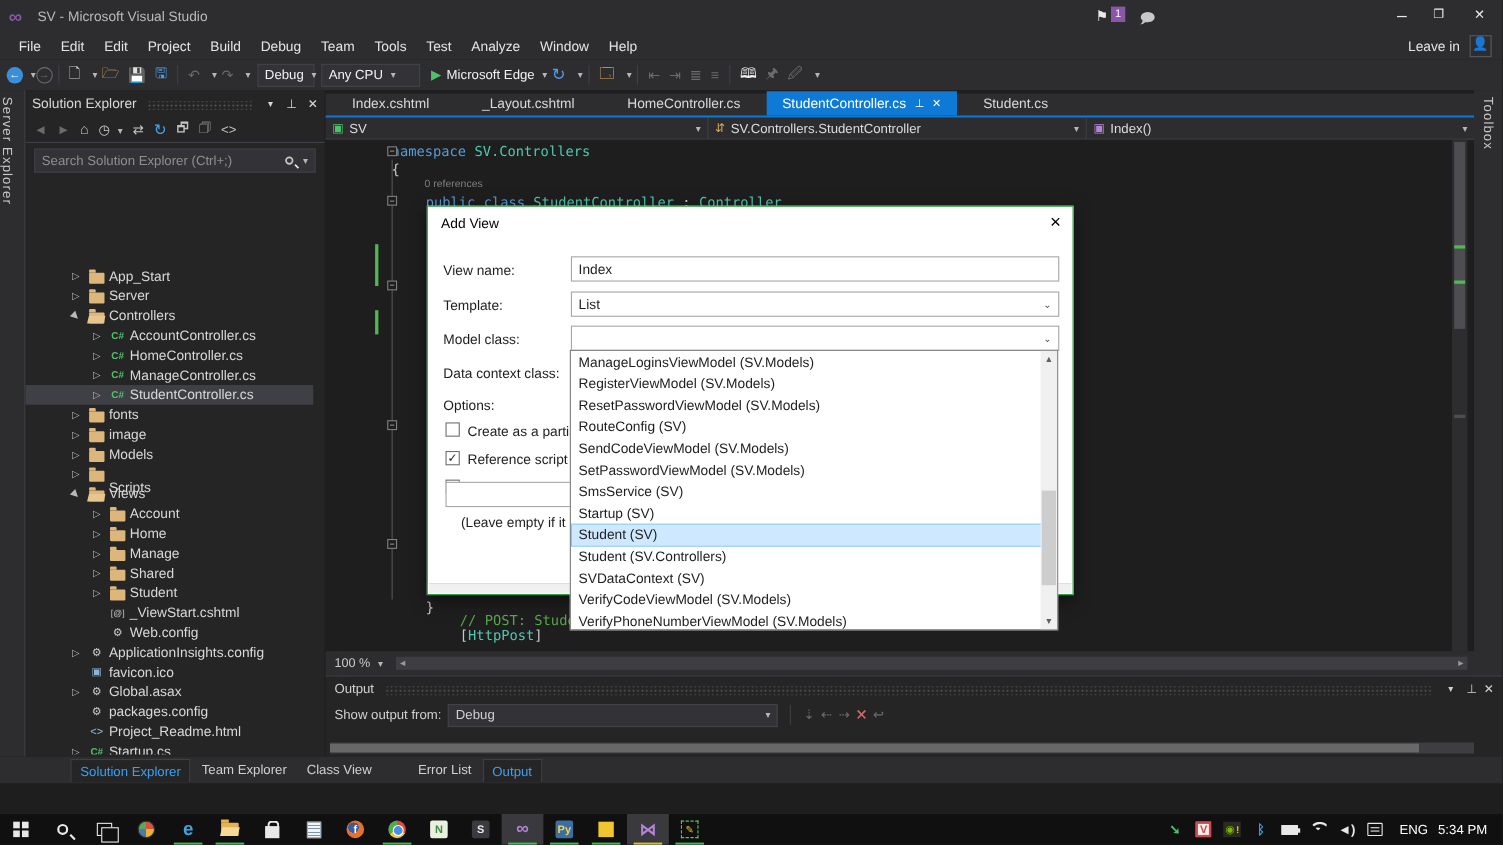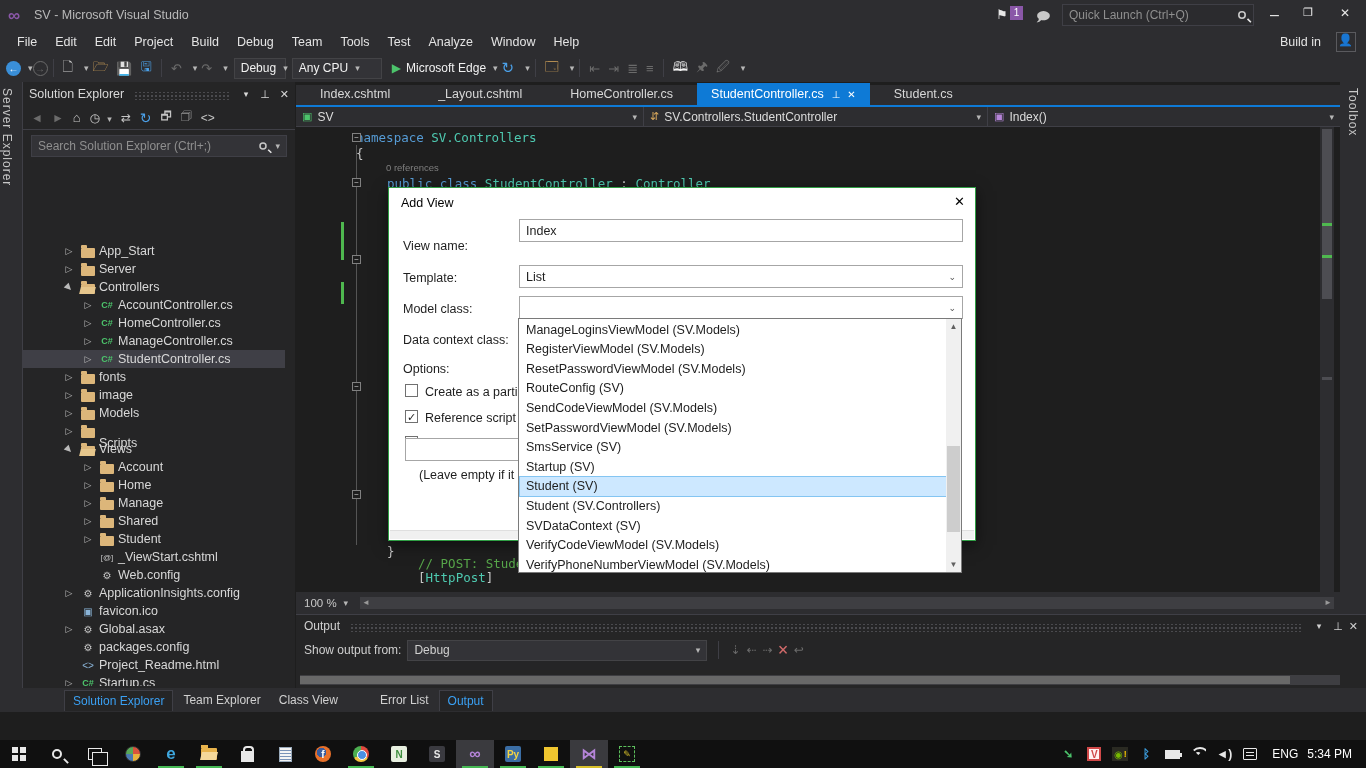--- a/index.html
+++ b/index.html
@@ -153,44 +153,40 @@
 <body>
 
 <div id="stage">
 
   <div class="abs" id="titlebar">
     <span class="abs" style="left:8px;top:6px;width:18px;height:18px;color:#8a57a8;font-size:17px;font-weight:bold;">∞</span>
     <span class="abs txt" style="left:34px;top:8px;font-size:12.5px;">SV - Microsoft Visual Studio</span>
     <span class="abs" style="left:996px;top:7px;color:#e8e8e8;font-size:13px;">⚑</span>
     <span class="abs" style="left:1010px;top:6px;width:13px;height:14px;background:#8a57a8;color:#fff;font-size:10px;text-align:center;line-height:14px;">1</span>
     <span class="abs" style="left:1036px;top:7px;color:#c8c8c8;font-size:13px;">🗩</span>
-    <div class="abs" style="left:1062px;top:4px;width:192px;height:22px;background:#2b2b2e;border:1px solid #3f3f46;display:flex;align-items:center;padding:0 6px;">
-      <span style="color:#8f8f8f;font-size:12px;flex:1;">Quick Launch (Ctrl+Q)</span>
-      <span class="mag" style="border-color:#c8c8c8;transform:scale(.8);"></span>
-    </div>
     <span class="abs" style="left:1270px;top:6px;color:#e8e8e8;">–</span>
     <span class="abs" style="left:1303px;top:6px;color:#e8e8e8;font-size:11px;">❐</span>
     <span class="abs" style="left:1340px;top:6px;color:#e8e8e8;font-size:12px;">✕</span>
   </div>
 
   <div class="abs" id="menubar">
       <span class="menu-item">File</span>
       <span class="menu-item">Edit</span>
       <span class="menu-item">Edit</span>
       <span class="menu-item">Project</span>
       <span class="menu-item">Build</span>
       <span class="menu-item">Debug</span>
       <span class="menu-item">Team</span>
       <span class="menu-item">Tools</span>
       <span class="menu-item">Test</span>
       <span class="menu-item">Analyze</span>
       <span class="menu-item">Window</span>
       <span class="menu-item">Help</span>
     </div>
-  <span class="abs txt" style="left:1280px;top:35px;color:#e4e4e4;font-size:12.5px;">Build in</span>
+  <span class="abs txt" style="left:1280px;top:35px;color:#e4e4e4;font-size:12.5px;">Leave in</span>
   <span class="abs" style="left:1336px;top:32px;width:20px;height:20px;border:1px solid #5a5a5e;color:#c8c8c8;font-size:12px;text-align:center;">👤</span>
 
   <div class="abs" id="toolbar">
     <span style="width:6px;"></span>
     <span class="circ" style="background:#3a8fd8;">←</span>
       <span class="chev">▾</span>
     <span class="circ dis" style="border:1px solid #6b6b6b;color:#6b6b6b;">→</span>
     <span class="tb-sep"></span>
     <span class="tb-ic">🗋</span>
       <span class="chev">▾</span>
@@ -546,21 +542,21 @@
         <span class="ptab">Error List</span>
         <span class="ptab active">Output</span>
       </span>
   </div>
 
 
   <div class="abs" id="dlg">
     <div id="dlg-title">Add View</div>
     <div id="dlg-close">✕</div>
     <span class="dlabel" style="top:51px;">View name:</span>
-    <div class="dinput" style="top:31px;">
+    <div class="dinput" style="top:45px;">
         <span>Index</span>
       </div>
     <span class="dlabel" style="top:83px;">Template:</span>
     <div class="dinput" style="top:77px;">
         <span>List</span>
         <span class="chev">⌄</span>
       </div>
     <span class="dlabel" style="top:114px;">Model class:</span>
     <div class="dinput" style="top:108px;">
         <span></span>

